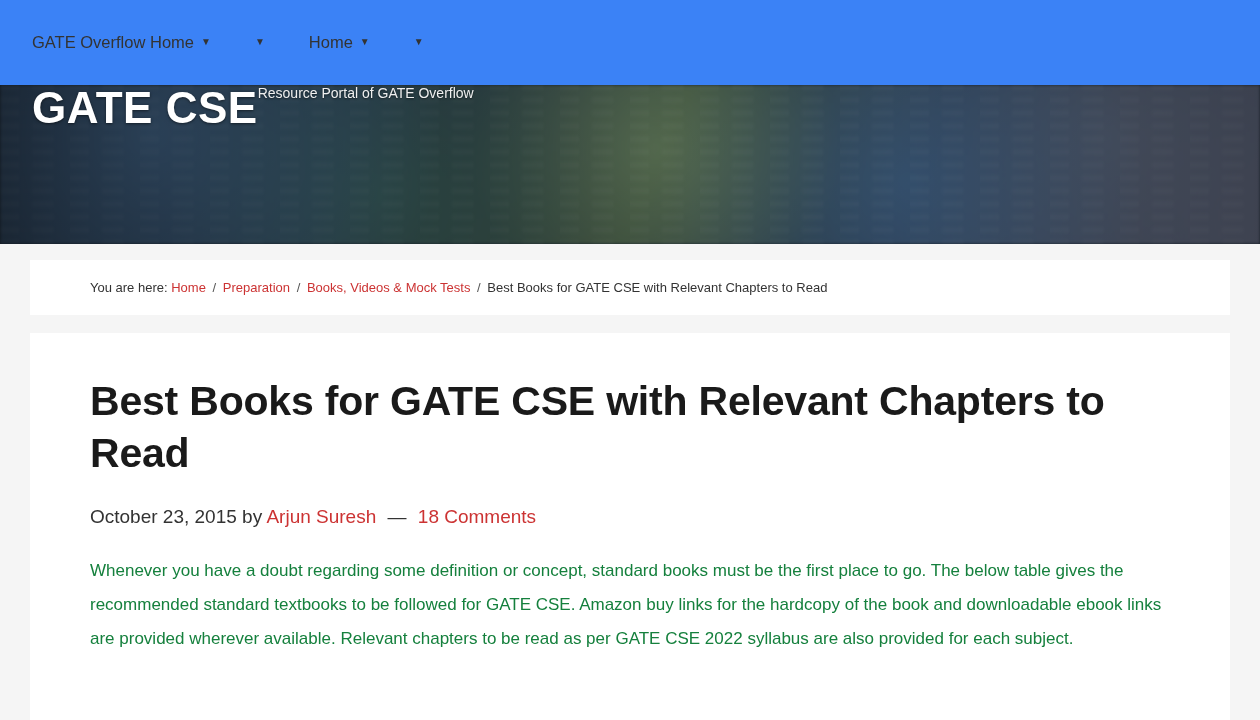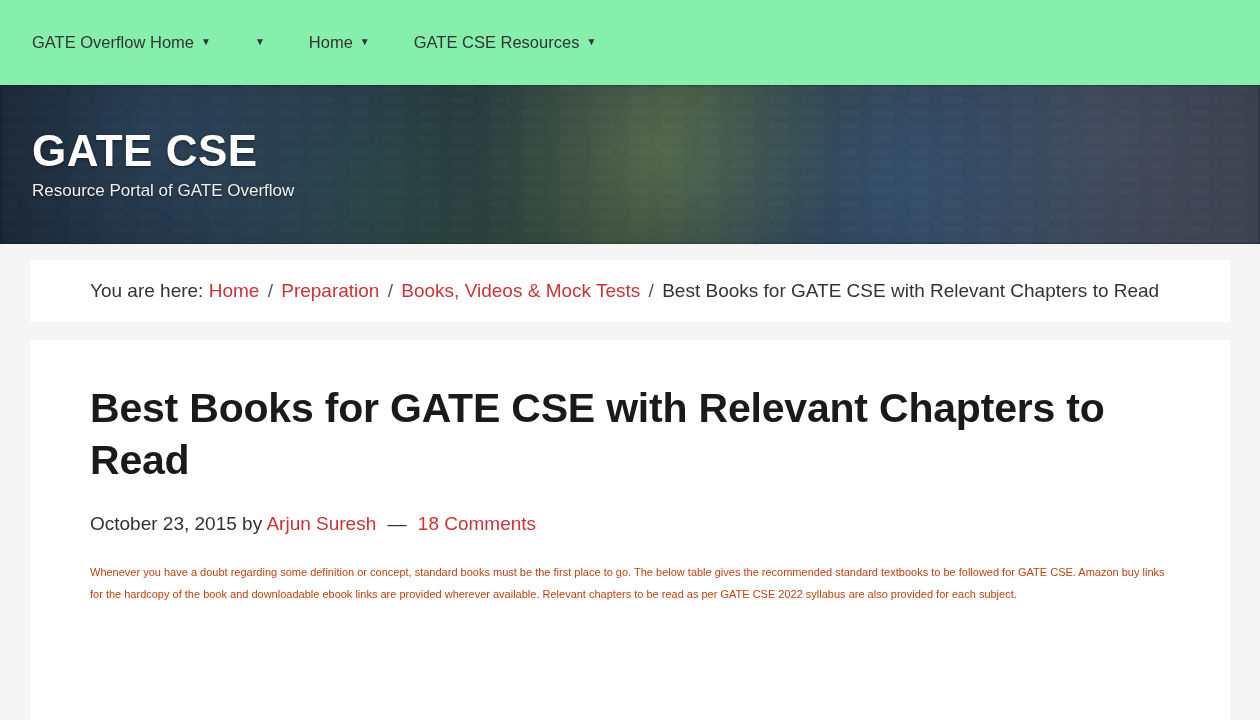--- a/index.html
+++ b/index.html
@@ -10,21 +10,21 @@
     height: 720px;
     overflow: hidden;
     background: #f5f5f5;
     font-family: "Liberation Sans", sans-serif;
     color: #333;
   }
 
   
   .navbar {
     height: 85px;
-    background: #86efac;
+    background: #3b82f6;
     display: flex;
     align-items: center;
     padding: 0 32px;
   }
   .nav-list {
     display: flex;
     align-items: center;
     gap: 0;
     list-style: none;
     margin: 0;
@@ -96,46 +96,46 @@
     position: absolute;
     inset: 0;
     background: linear-gradient(to right, rgba(0,0,0,0.45), rgba(0,0,0,0.12) 55%, rgba(0,0,0,0.3));
   }
   .hero-inner {
     position: absolute;
     left: 32px;
     top: 0;
     height: 100%;
     display: flex;
-    flex-direction: column;
+    flex-direction: row;
     justify-content: center;
   }
   .site-title {
     font-size: 44px;
     font-weight: bold;
     color: #ffffff;
     letter-spacing: 0.5px;
     margin: 0 0 6px 0;
     text-shadow: 0 1px 3px rgba(0,0,0,0.5);
     line-height: 1.05;
   }
   .site-tagline {
-    font-size: 17px;
+    font-size: 14px;
     color: #f0f0f0;
     margin: 0;
     text-shadow: 0 1px 2px rgba(0,0,0,0.5);
   }
 
   
   .breadcrumb-wrap {
     width: 1200px;
     margin: 16px auto 0;
     background: #ffffff;
     padding: 20px 60px;
-    font-size: 19px;
+    font-size: 13px;
     color: #333333;
   }
   .breadcrumb a {
     color: #cc3333;
     text-decoration: none;
   }
   .crumb-sep { color: #555; padding: 0 3px; }
   .crumb-current { color: #333; }
 
   
@@ -158,44 +158,43 @@
     font-size: 19px;
     color: #333333;
     margin-bottom: 26px;
   }
   .entry-meta a {
     color: #cc3333;
     text-decoration: none;
   }
   .meta-dash { padding: 0 6px; color: #333; }
   .entry-content p {
-    font-size: 11px;
+    font-size: 17px;
     line-height: 2.0;
-    color: #c2410c;
+    color: #15803d;
     margin: 0 0 16px 0;
   }
 </style>
 </head>
 <body>
 
 <nav class="navbar">
   <ul class="nav-list">
     <li class="nav-item">
       <span>GATE Overflow Home</span>
       <span class="caret">▼</span>
     </li>
     <li class="nav-item">
       <span class="caret">▼</span>
     </li>
     <li class="nav-item">
       <span>Home</span>
       <span class="caret">▼</span>
     </li>
     <li class="nav-item">
-      <span>GATE CSE Resources</span>
       <span class="caret">▼</span>
     </li>
   </ul>
 </nav>
 
 <header class="hero">
   <div class="hero-bg"></div>
   <div class="hero-code"></div>
   <div class="hero-shade"></div>
   <div class="hero-inner">

